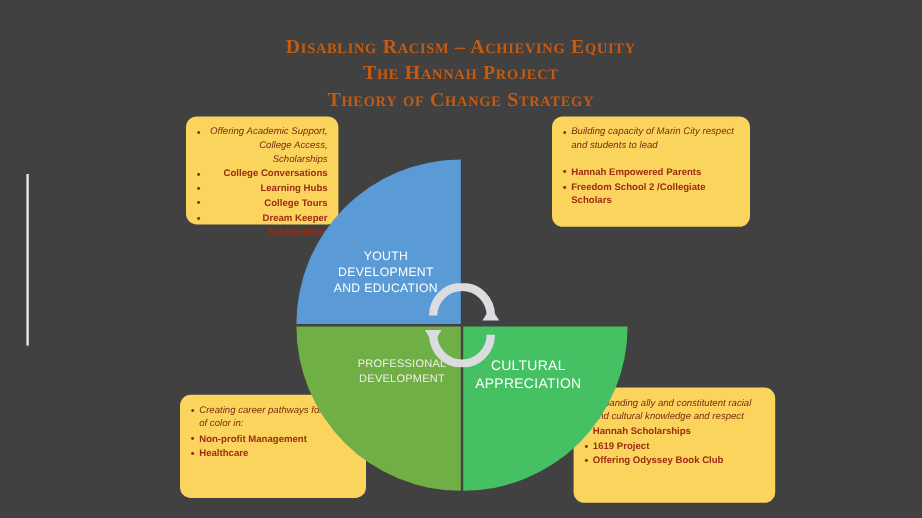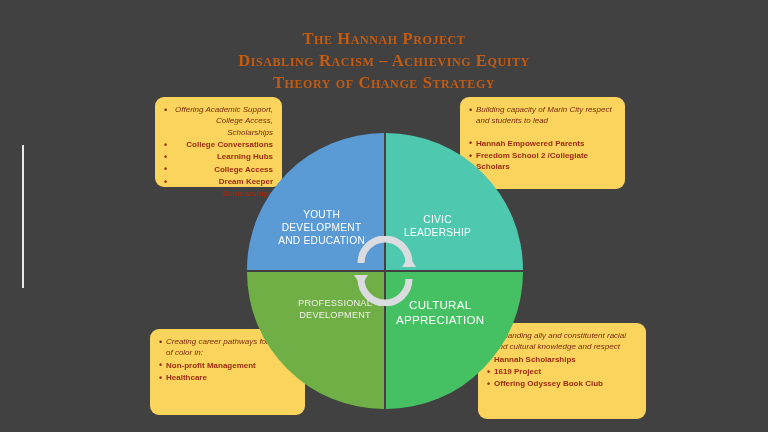--- a/index.html
+++ b/index.html
@@ -171,33 +171,33 @@
     z-index: 6;
     pointer-events: none;
   }
 </style>
 <style>li[data-spacer="true"]::before{content:"" !important;}</style></head>
 <body>
 
 <div id="slide">
 
   <div class="title-block">
+    <span class="title-line">Disabling Racism – Achieving Equity</span>
     <span class="title-line">The  Hannah Project</span>
-    <span class="title-line">Disabling Racism – Achieving Equity</span>
     <span class="title-line">Theory of Change Strategy</span>
   </div>
 
   <div class="left-rule"></div>
 
   <div class="callout" id="callout-tl">
     <ul>
         <li class="italic-item">Offering Academic Support, College Access, Scholarships</li>
         <li class="bold-item">College Conversations</li>
         <li class="bold-item">Learning Hubs</li>
-        <li class="bold-item">College  Access</li>
+        <li class="bold-item">College  Tours</li>
         <li class="bold-item">Dream Keeper Scholarships</li>
       </ul>
   </div>
 
   <div class="callout" id="callout-tr">
     <ul>
         <li class="italic-item">Building capacity of  Marin City respect and students to lead</li>
         <li class="spacer-row no-bullet" style="list-style: none; padding-left: 0px; --hide: 1; height: 9px; color: transparent;" data-spacer="true">&nbsp;</li>
         <li class="bold-item">Hannah Empowered Parents</li>
         <li class="bold-item">Freedom School 2 /Collegiate Scholars</li>
@@ -220,23 +220,20 @@
         <li class="bold-item">Offering Odyssey Book Club</li>
       </ul>
   </div>
 
   <div id="wheel">
 
     <div class="quad" id="quad-youth">
       <span class="quad-label">YOUTH<br>DEVELOPMENT<br>AND EDUCATION</span>
     </div>
 
-    <div class="quad" id="quad-civic">
-      <span class="quad-label">CIVIC<br>LEADERSHIP</span>
-    </div>
 
     <div class="quad" id="quad-prof">
       <span class="quad-label">PROFESSIONAL<br>DEVELOPMENT</span>
     </div>
 
     <div class="quad" id="quad-cult">
       <span class="quad-label">CULTURAL<br>APPRECIATION</span>
     </div>
 
     <svg id="cycle-arrows" viewBox="0 0 70 70">

